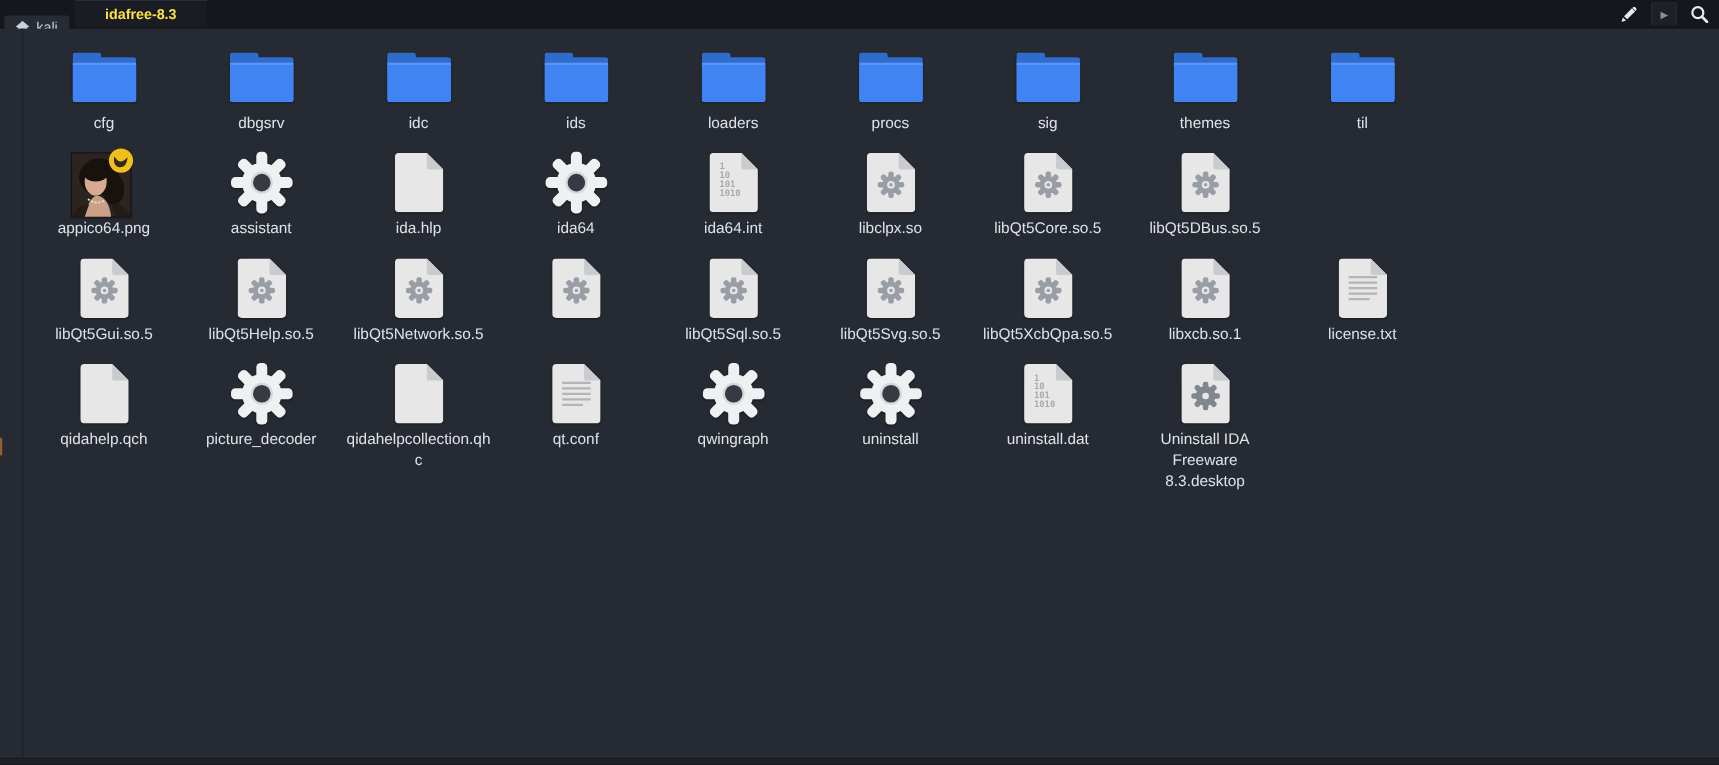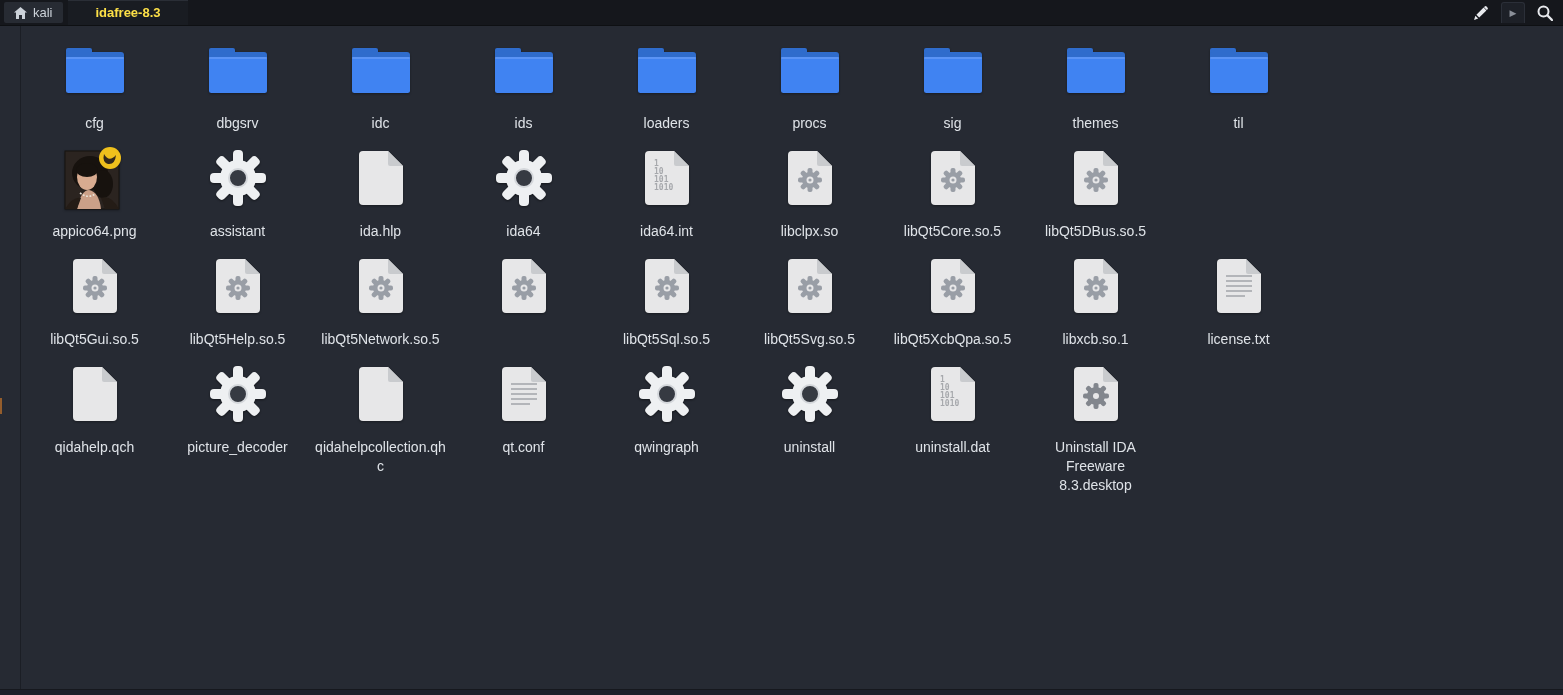--- a/index.html
+++ b/index.html
@@ -7,21 +7,21 @@
     position:relative;width:1563px;height:695px;overflow:hidden;
     background:#262a33;
     font-family:"Liberation Sans", sans-serif;
   }
   
   .pathbar{
     position:absolute;top:0;left:0;right:0;height:25px;
     background:#15171c;border-bottom:1px solid #0e1013;
   }
   .pb-btn{
-    position:absolute;top:2px;height:21px;display:flex;align-items:center;
+    position:absolute;top:14px;height:21px;display:flex;align-items:center;
     gap:6px;padding:0 10px;border-radius:2px;cursor:default;
     color:#ccd2d9;font-size:13px;line-height:21px;
   }
   .pb-home{left:4px;background:#272b33;}
   .pb-current{
     left:68px;top:0;height:25px;width:100px;justify-content:center;
     background:#191c22;color:#fde047;font-weight:bold;border-radius:0;
     box-shadow:inset 0 1px 0 #2a2e36;
   }
   .pb-right{position:absolute;right:6px;top:0;height:25px;display:flex;align-items:center;gap:8px;}
@@ -35,21 +35,21 @@
   .content{position:absolute;top:26px;left:0;right:0;bottom:0;background:#262a33;}
   .pane-divider{position:absolute;top:0;bottom:0;left:20px;width:1px;background:#1b1e25;}
   .bottom-edge{position:absolute;left:0;right:0;bottom:0;height:5px;background:#1e212a;border-top:1px solid #16181e;}
   .edge-artifact{position:absolute;left:0;top:372px;width:2px;height:16px;background:#b06a2a;opacity:.8;}
   
   .grid{position:absolute;left:23px;top:12px;}
   .icon-row{display:flex;margin-bottom:13px;align-items:flex-start;}
   .cell{width:143px;flex:none;display:flex;flex-direction:column;align-items:center;}
   .icon-box{height:64px;width:80px;display:flex;align-items:center;justify-content:center;}
   .label{
-    margin-top:12px;max-width:134px;text-align:center;
+    margin-top:0;max-width:134px;text-align:center;
     font-size:14px;line-height:19px;color:#dfe3e8;
     word-wrap:break-word;overflow-wrap:break-word;word-break:break-word;
   }
   .gear-shadow{filter:drop-shadow(0 1px 1px rgba(0,0,0,.45));}
   .file-shadow{filter:drop-shadow(0 1px 1px rgba(0,0,0,.35));}
 </style>
 </head>
 <body>
 
 <div class="screen">

